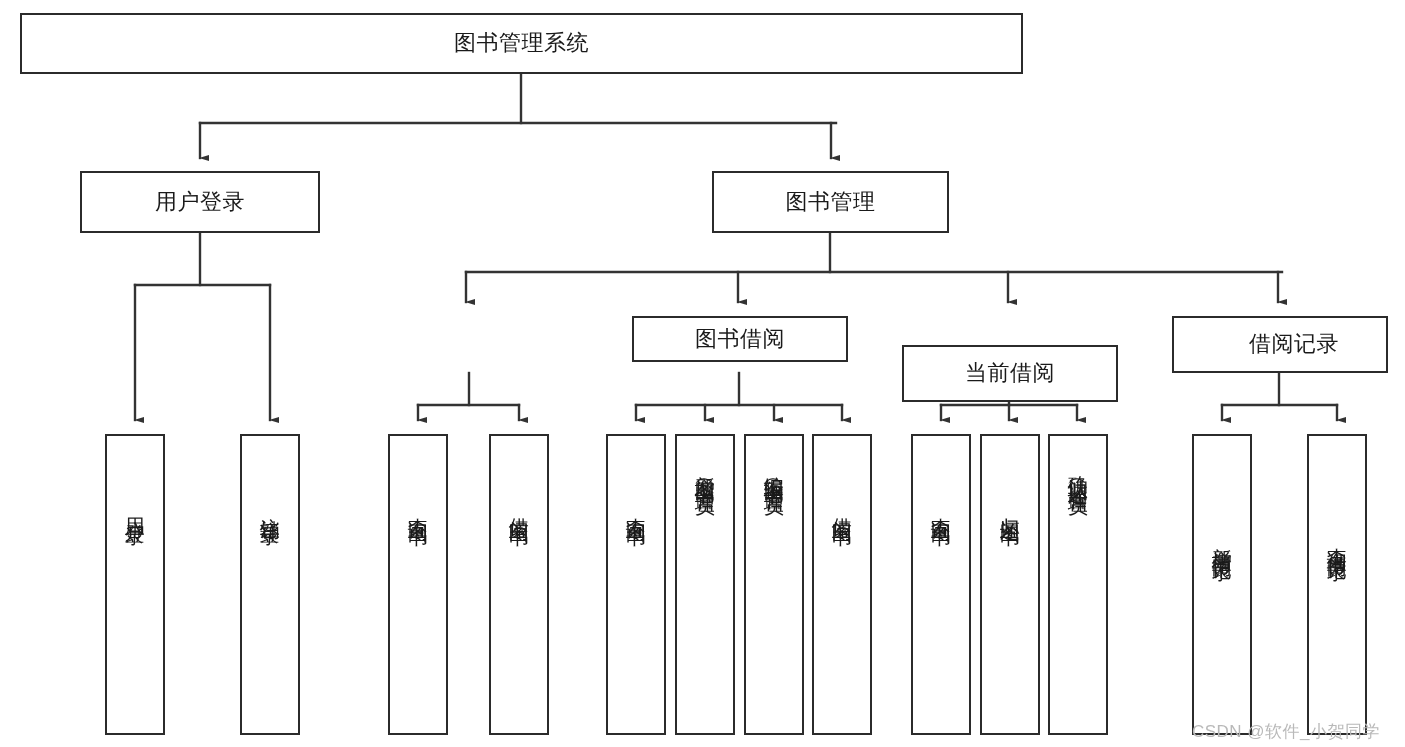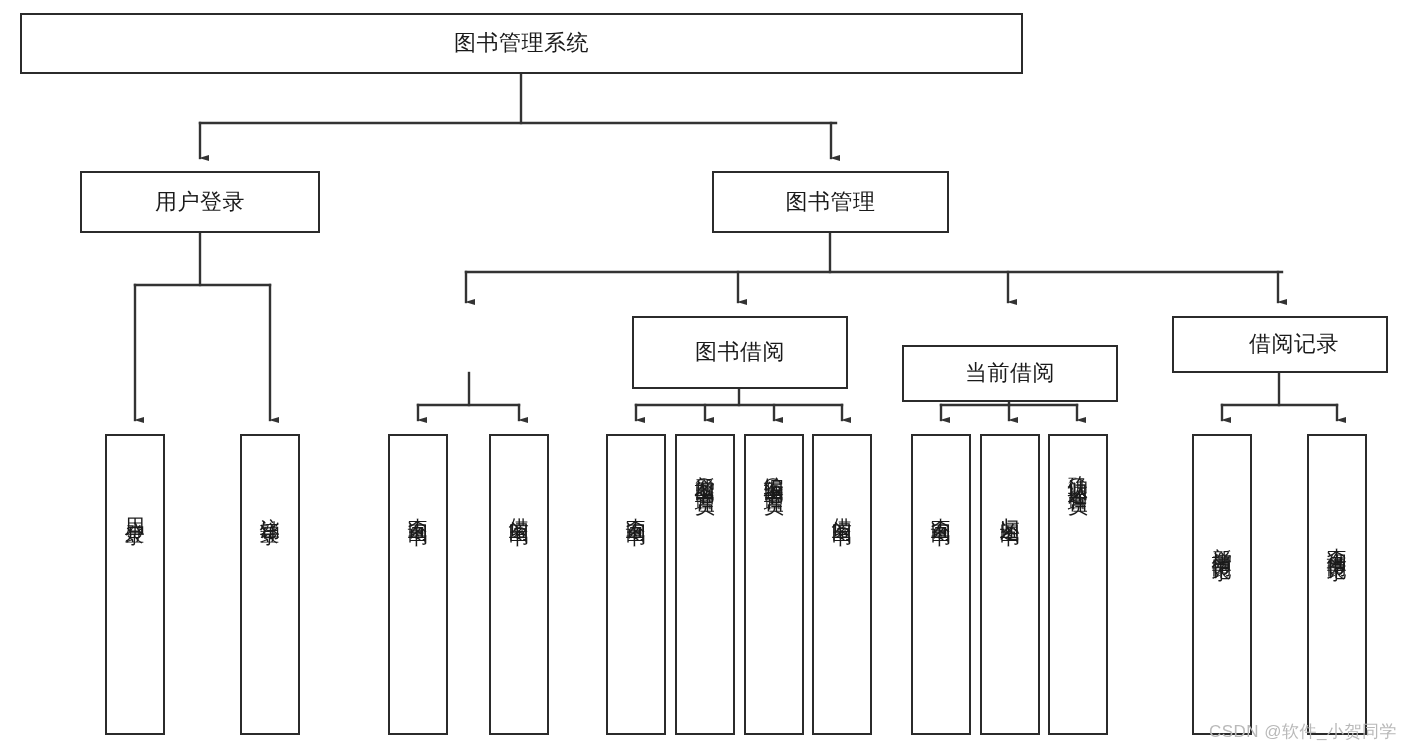--- a/index.html
+++ b/index.html
@@ -59,21 +59,21 @@
     margin-top: 52px;
   }
   .node-box.vertical.high .node-label {
     margin-top: 10px;
   }
   .node-box.vertical.low .node-label {
     margin-top: 82px;
   }
   #watermark {
     position: absolute;
-    right: 8px;
+    right: 25px;
     bottom: 4px;
     font-size: 17px;
     color: #b9b9b9;
     letter-spacing: 0.5px;
     white-space: nowrap;
     pointer-events: none;
   }
 </style>
 </head>
 <body>
@@ -136,21 +136,21 @@
 
   <div class="node-box" style="left:80px; top:171px; width:240px; height:62px;">
     <span class="node-label">用户登录</span>
   </div>
 
   <div class="node-box" style="left:712px; top:171px; width:237px; height:62px;">
     <span class="node-label">图书管理</span>
   </div>
 
 
-  <div class="node-box" style="left:632px; top:316px; width:216px; height:73px;">
+  <div class="node-box" style="left:632px; top:316px; width:216px; height:46px;">
     <span class="node-label">图书借阅</span>
   </div>
 
   <div class="node-box" style="left:902px; top:316px; width:216px; height:57px;margin-top:29px;">
     <span class="node-label">当前借阅</span>
   </div>
 
   <div class="node-box" style="left:1172px; top:316px; width:216px; height:57px;padding-left:28px;">
     <span class="node-label">借阅记录</span>
   </div>

